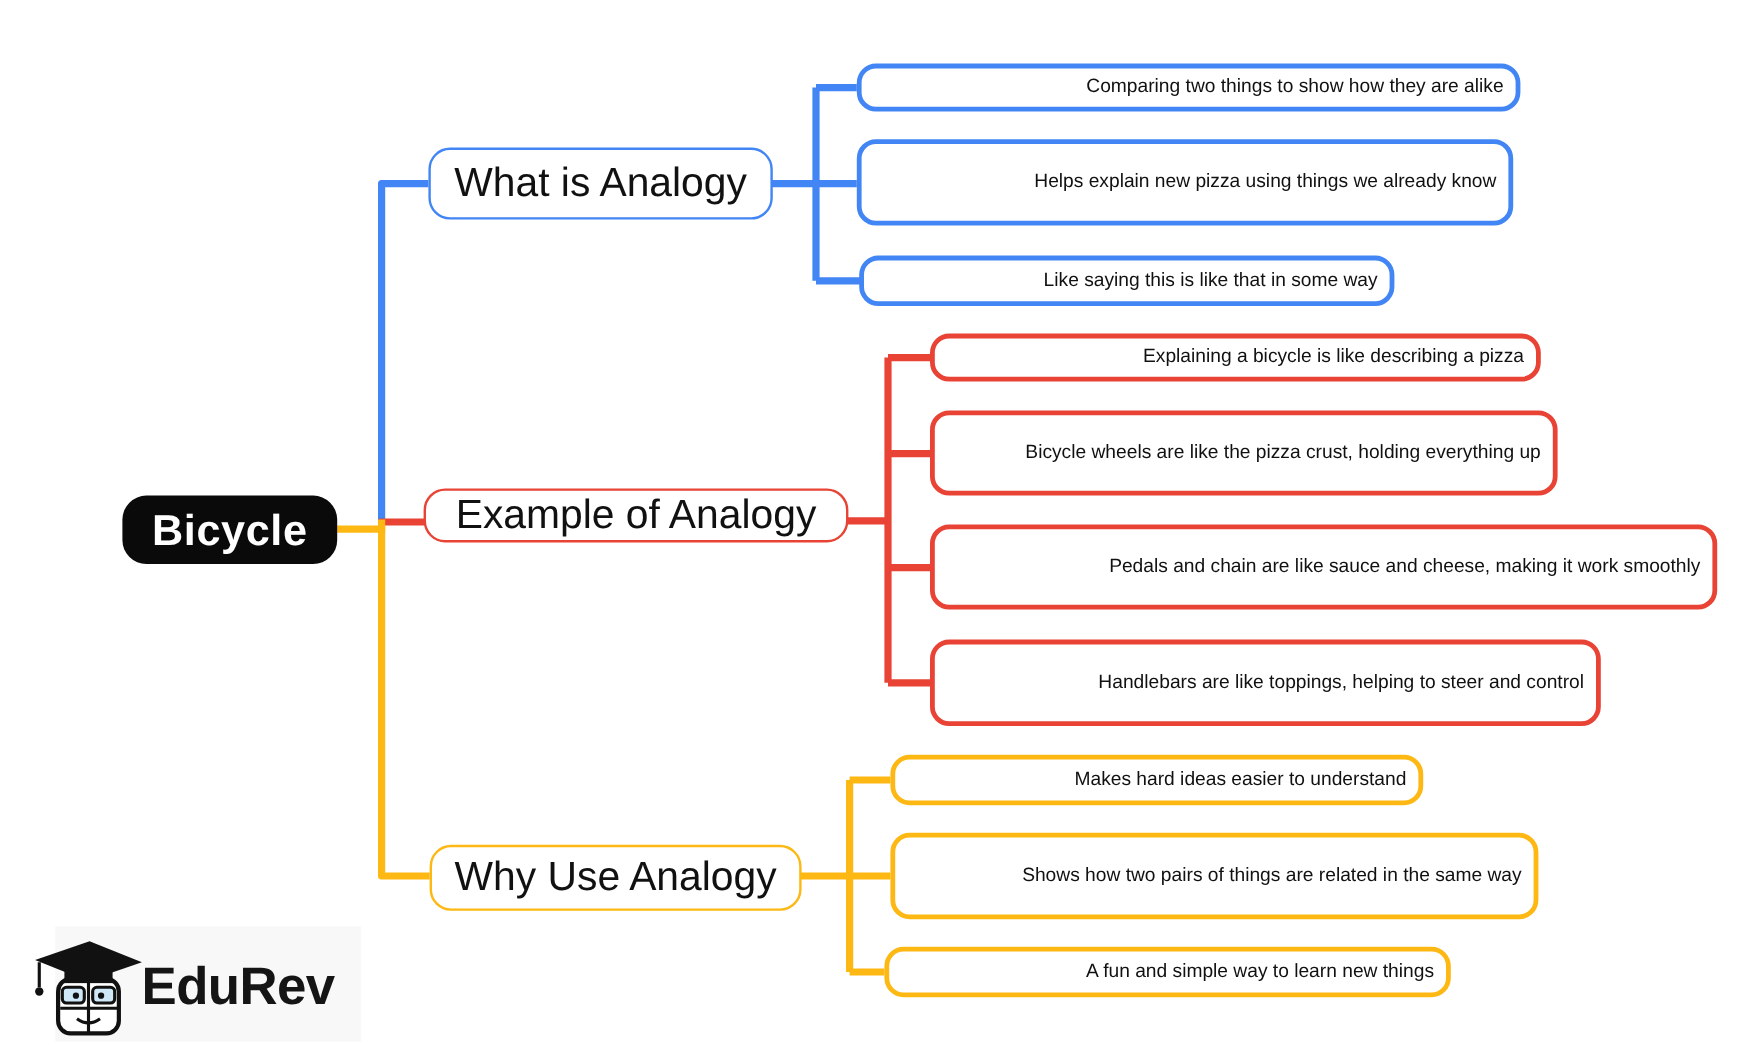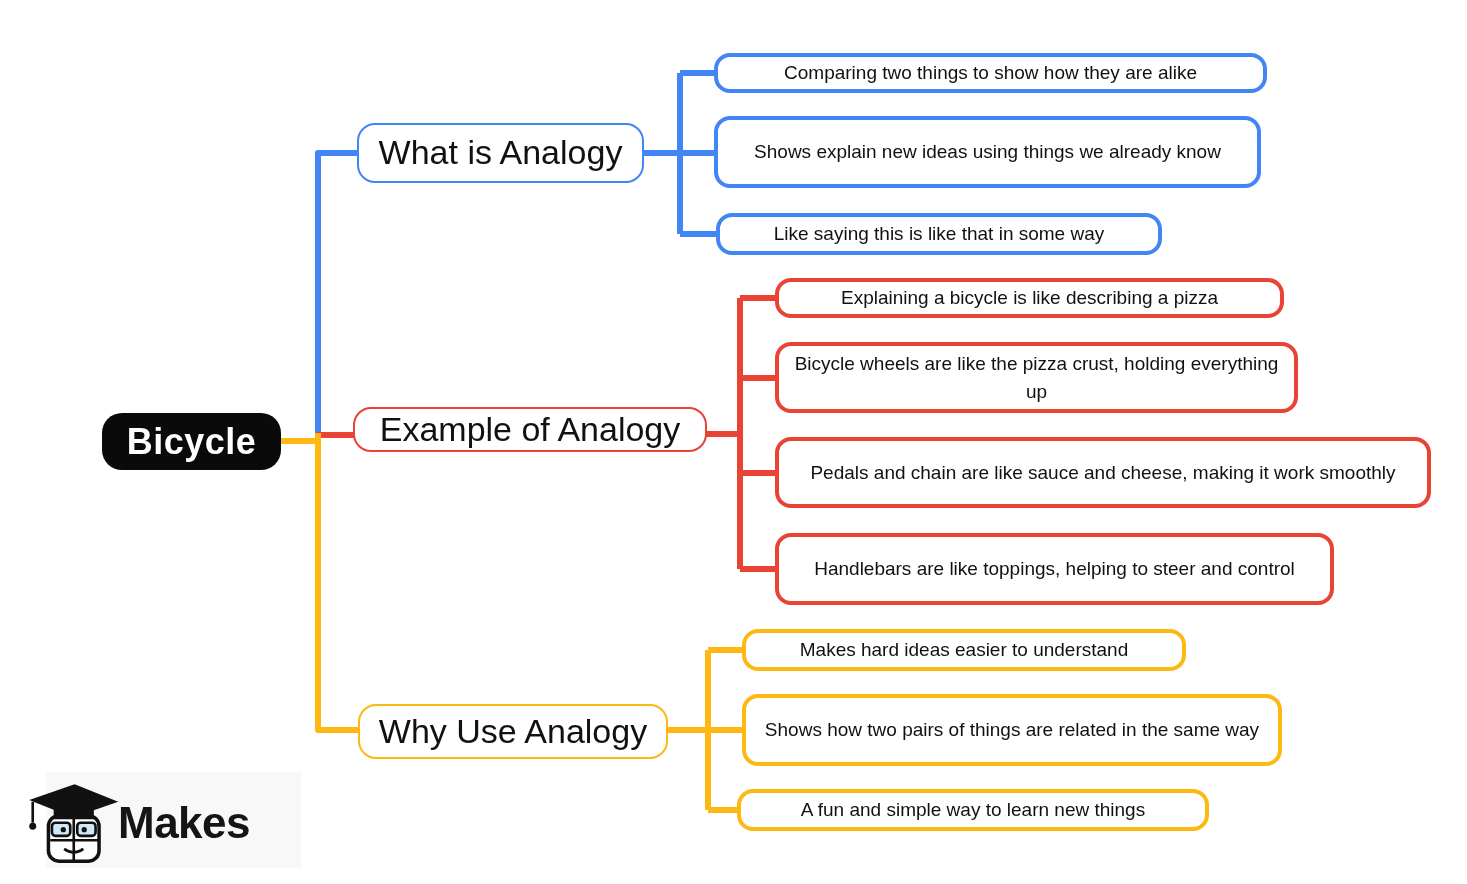--- a/index.html
+++ b/index.html
@@ -41,23 +41,24 @@
   .branch {
     border: 2px solid #ef4444;
     border-radius: 18px;
     font-size: 34px;
     padding: 0 8px;
     line-height: 1.1;
   }
   .leaf {
     border: 4px solid #888;
     border-radius: 16px;
-    font-size: 19px;
+    font-size: 16px;
     line-height: 1.45;
     padding: 0 10px;
+    justify-content: flex-end;
   }
   .logo-bg {
     position: absolute;
     left: 46px;
     top: 772px;
     width: 255px;
     height: 96px;
     background: #f8f8f8;
   }
   .logo-icon {
@@ -116,21 +117,21 @@
     <span>Bicycle</span>
   </div>
 
   <div class="node branch" style="left: 357px; top: 123px; width: 287px; height: 60px; border-color: rgb(66, 133, 244);">
     <span>What is Analogy</span>
   </div>
   <div class="node leaf" style="left: 714px; top: 53px; width: 553px; height: 40px; border-color: rgb(66, 133, 244);">
     <span>Comparing two things to show how they are alike</span>
   </div>
   <div class="node leaf" style="left: 714px; top: 116px; width: 547px; height: 72px; border-color: rgb(66, 133, 244);">
-    <span>Shows explain new ideas using things we already know</span>
+    <span>Helps explain new pizza using things we already know</span>
   </div>
   <div class="node leaf" style="left: 716px; top: 213px; width: 446px; height: 42px; border-color: rgb(66, 133, 244);">
     <span>Like saying this is like that in some way</span>
   </div>
 
   <div class="node branch" style="left: 353px; top: 407px; width: 354px; height: 45px; border-color: rgb(232, 67, 53);">
     <span>Example of Analogy</span>
   </div>
   <div class="node leaf" style="left: 775px; top: 278px; width: 509px; height: 40px; border-color: rgb(232, 67, 53);">
     <span>Explaining a bicycle is like describing a pizza</span>
@@ -170,15 +171,15 @@
     <circle cx="45" cy="60" r="3" fill="#111111"></circle>
     <circle cx="69" cy="60" r="3" fill="#111111"></circle>
 
     <path d="M46,82 Q57,90 68,82" stroke="#111111" stroke-width="3" fill="none"></path>
 
     <polygon points="6,26 58,8 108,28 56,46" fill="#111111"></polygon>
     <rect x="34" y="36" width="46" height="12" fill="#111111"></rect>
     <path d="M10,28 L10,52" stroke="#111111" stroke-width="3" fill="none"></path>
     <circle cx="10" cy="56" r="4" fill="#111111"></circle>
   </svg>
-  <span class="logo-text">Makes</span>
+  <span class="logo-text">EduRev</span>
 
 </div>
 
 </body></html>

